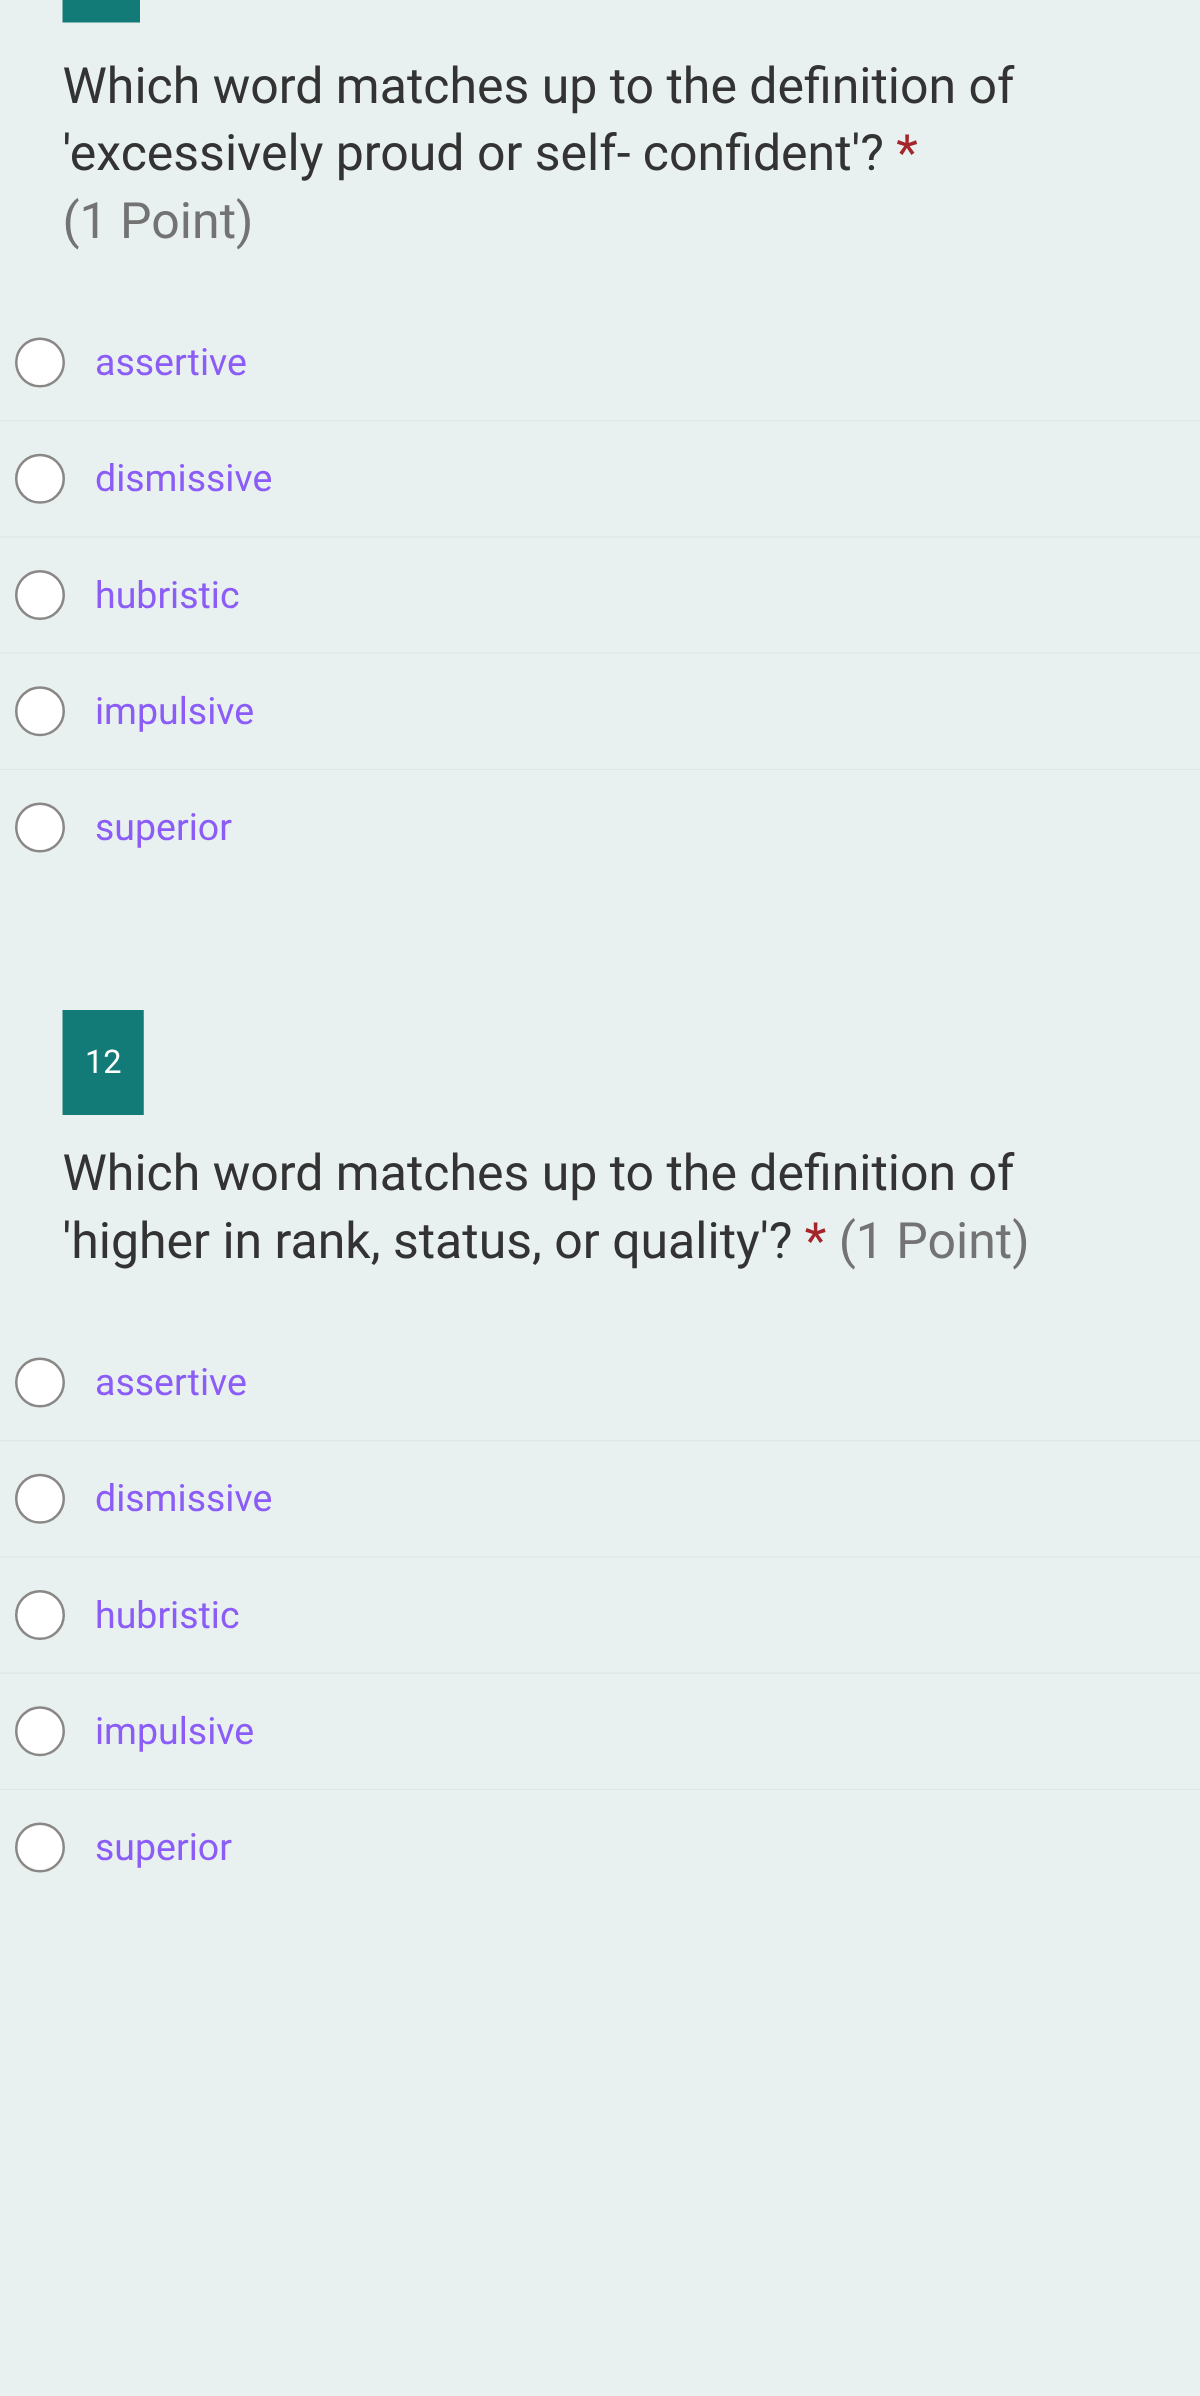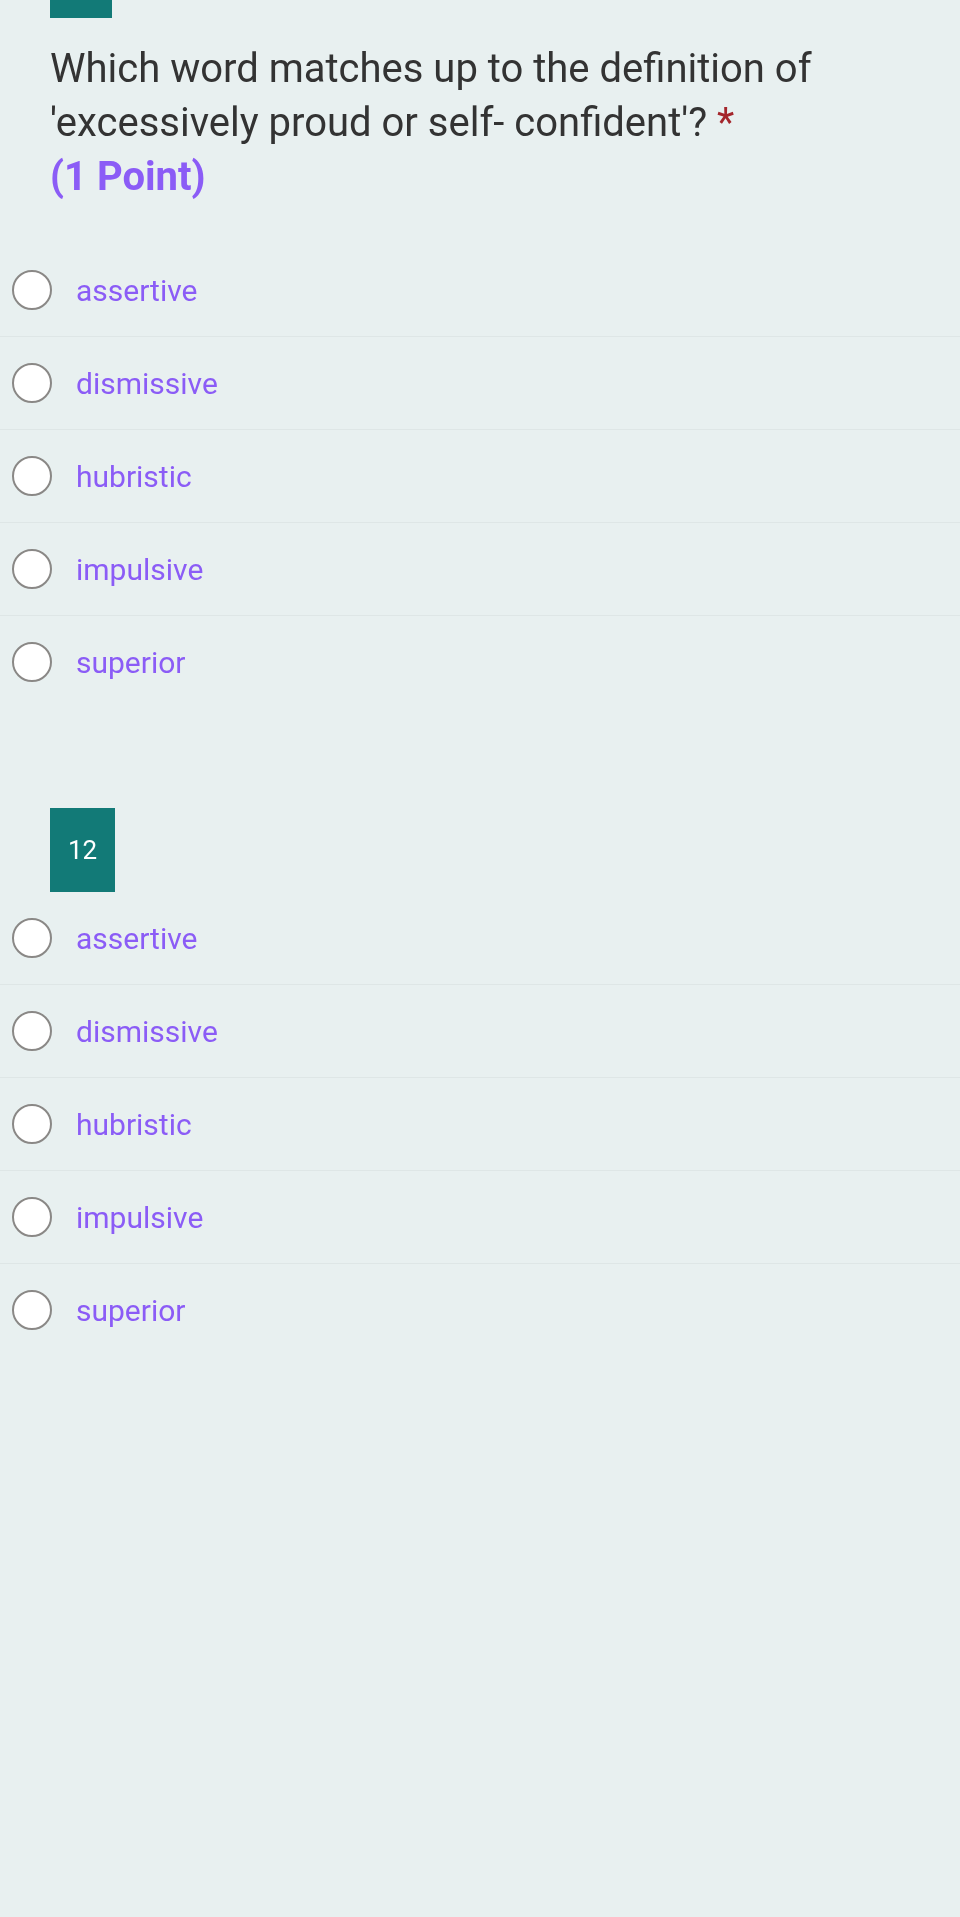--- a/index.html
+++ b/index.html
@@ -32,22 +32,21 @@
   .question-text {
     padding: 20px 50px 40px 50px;
     font-size: 40px;
     line-height: 1.35;
     color: #333;
   }
   .required {
     color: #a4262c;
   }
   .points {
-    color: #8b5cf6;
-    font-weight: bold;
+    color: #737373;
   }
   .options {
     padding: 0 0 0 0;
   }
   .option {
     display: flex;
     align-items: center;
     padding: 26px 12px 26px 12px;
     border-top: 1px solid rgba(0,0,0,0.04);
   }
@@ -104,20 +103,25 @@
       <div class="radio"></div>
       <div class="option-label">superior</div>
     </div>
   </div>
 </div>
 
 <div class="spacer"></div>
 
 <div class="question-block">
   <div class="number-badge">12</div>
+  <div class="question-text">
+    <span>Which word matches up to the definition of 'higher in rank, status, or quality'?</span>
+    <span class="required">*</span>
+    <span class="points">(1 Point)</span>
+  </div>
   <div class="options">
     <div class="option">
       <div class="radio"></div>
       <div class="option-label">assertive</div>
     </div>
     <div class="option">
       <div class="radio"></div>
       <div class="option-label">dismissive</div>
     </div>
     <div class="option">

